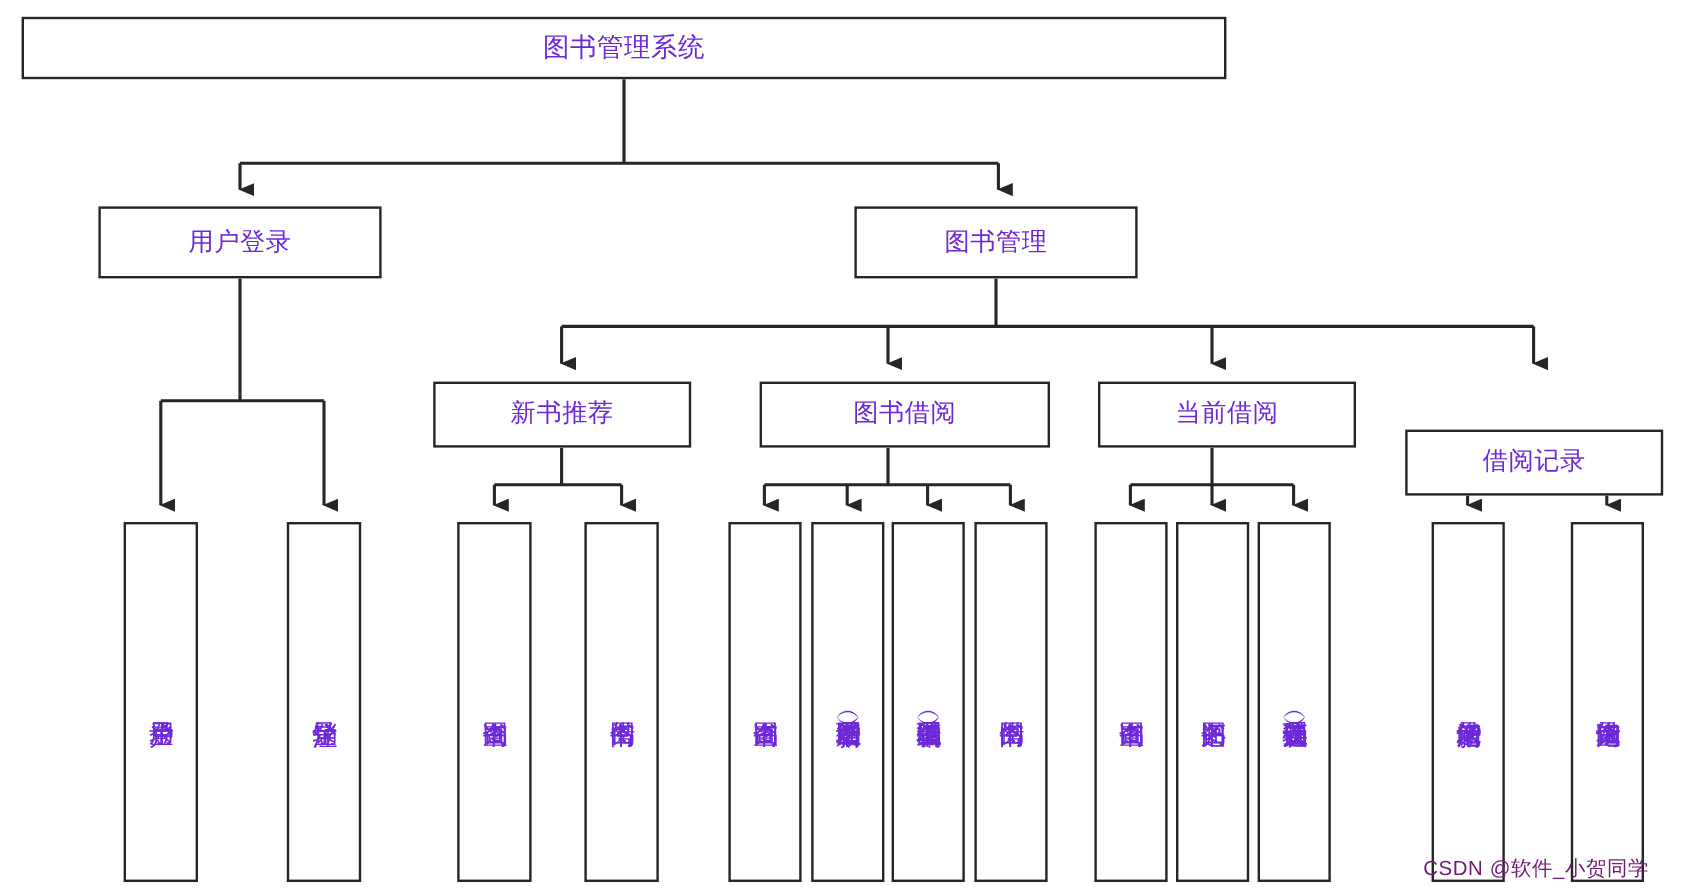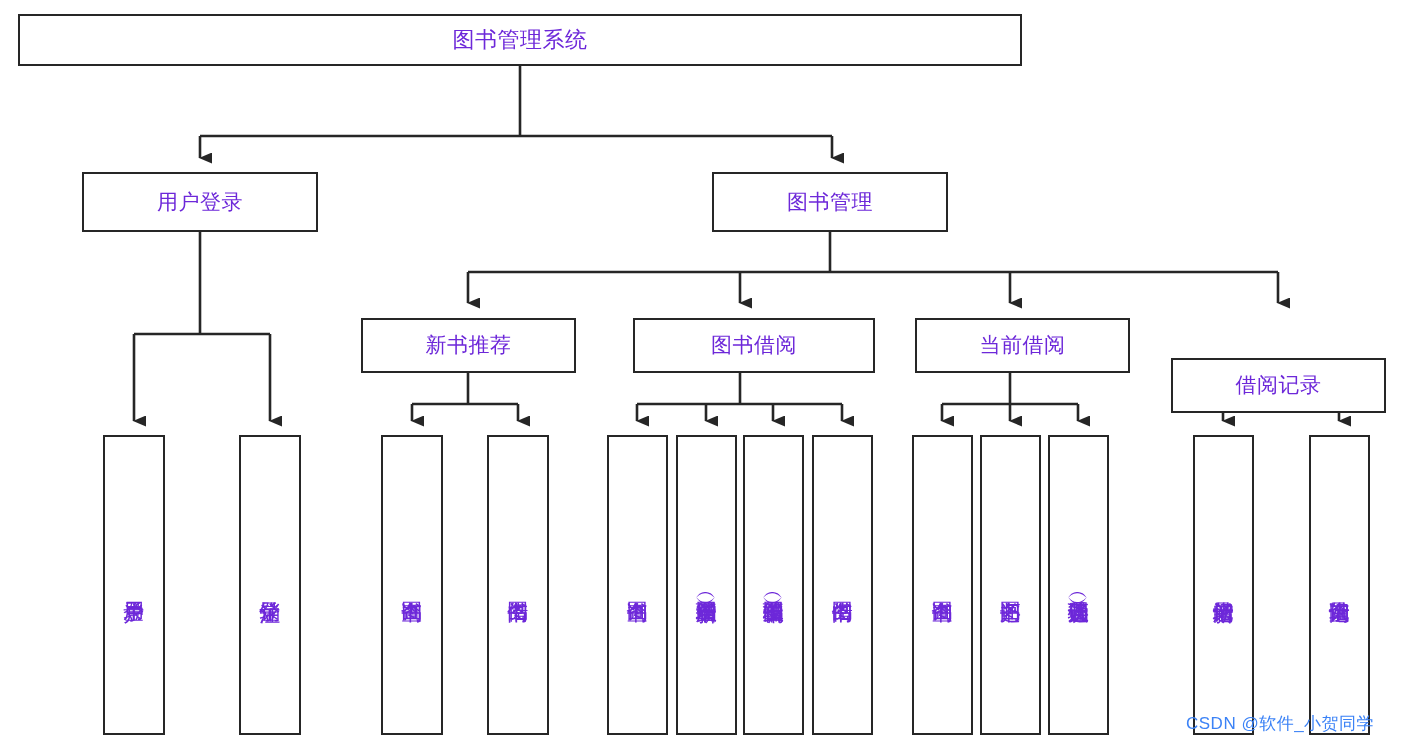--- a/index.html
+++ b/index.html
@@ -55,21 +55,21 @@
     text-orientation: upright;
     display: block;
     white-space: nowrap;
     line-height: 1.12;
   }
   .node.root {
     font-size: 22px;
   }
   .watermark {
     position: absolute;
-    color: #3b82f6;
+    color: #701a75;
     font-size: 17px;
     white-space: nowrap;
     letter-spacing: 0.5px;
     left: 1186px;
     top: 712px;
   }
 </style>
 </head>
 <body>
 

